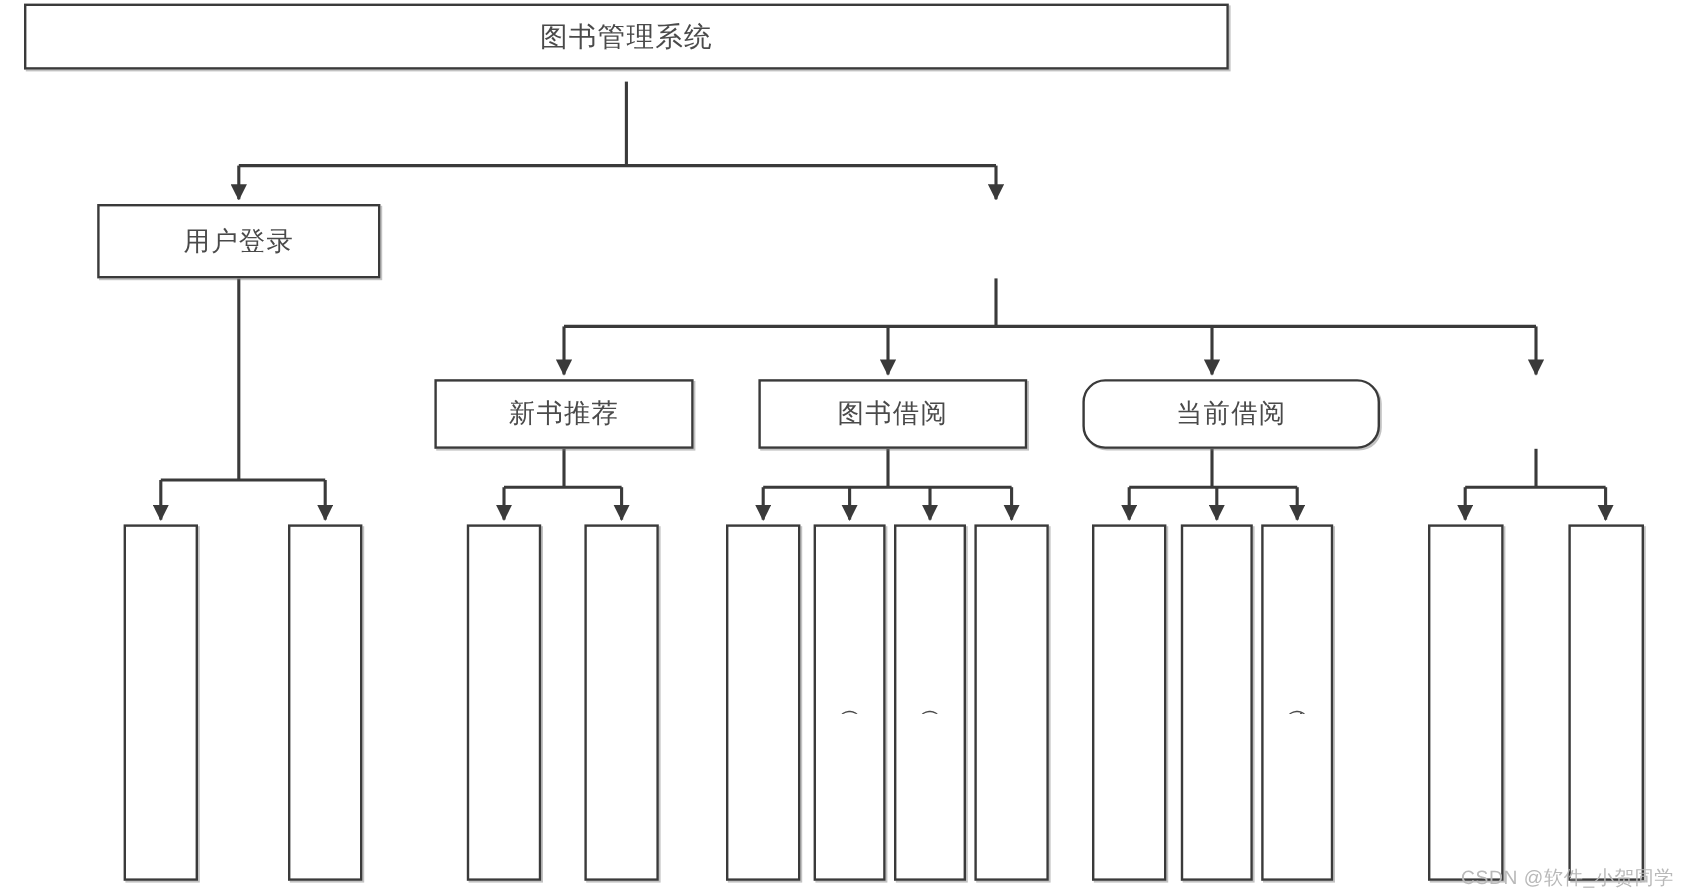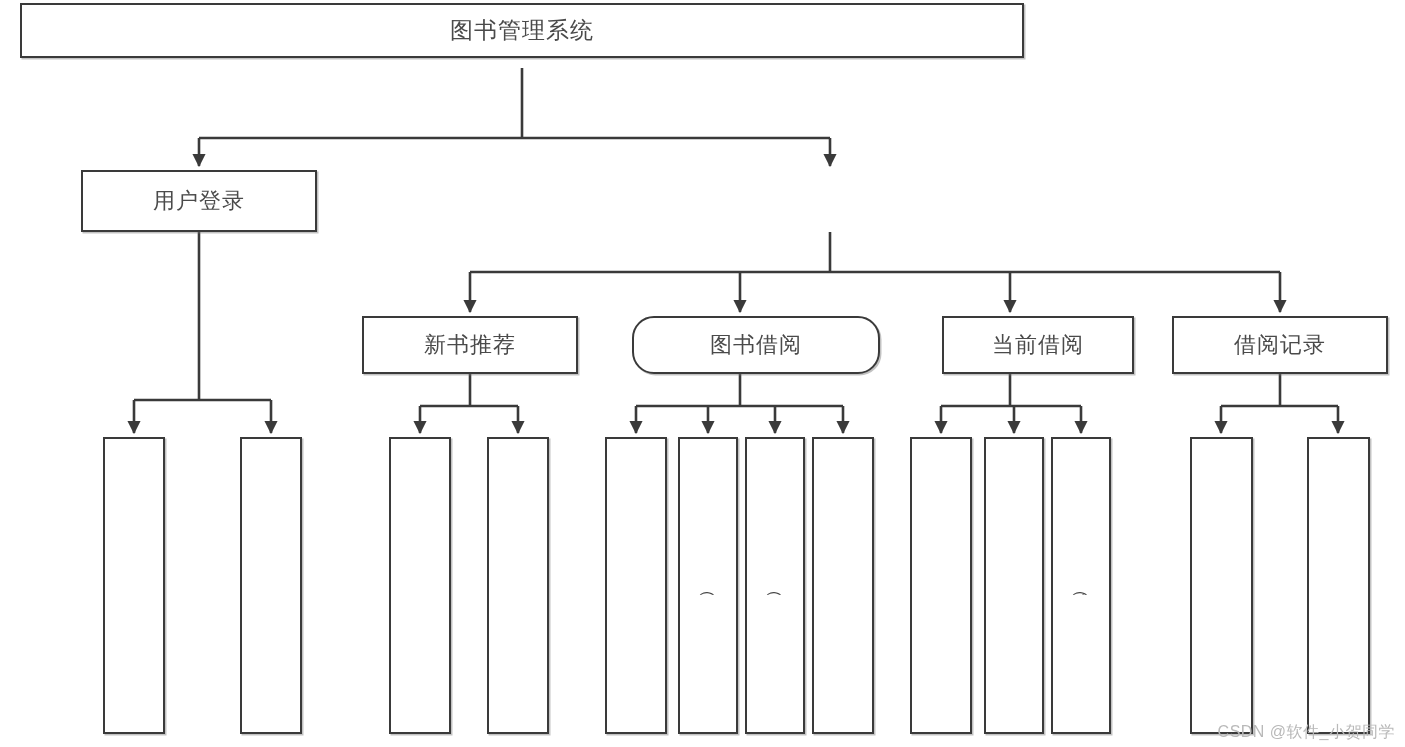--- a/index.html
+++ b/index.html
@@ -134,28 +134,25 @@
     <span>图书管理系统</span>
   </div>
 
   <div class="node horiz" style="left:81px; top:170px; width:236px; height:62px;">
     <span>用户登录</span>
   </div>
 
   <div class="node horiz" style="left:362px; top:316px; width:216px; height:58px;">
     <span>新书推荐</span>
   </div>
-  <div class="node horiz" style="left:632px; top:316px; width:248px; height:58px;border-radius:22px;">
+  <div class="node horiz" style="left:632px; top:316px; width:224px; height:58px;">
     <span>图书借阅</span>
   </div>
-  <div class="node horiz" style="left:942px; top:316px; width:192px; height:58px;">
+  <div class="node horiz" style="left:902px; top:316px; width:248px; height:58px;border-radius:19px;">
     <span>当前借阅</span>
-  </div>
-  <div class="node horiz" style="left:1172px; top:316px; width:216px; height:58px;">
-    <span>借阅记录</span>
   </div>
 
   <div class="node vert" style="left:103px; top:437px; width:62px; height:297px;">
     <span class="vlabel">用户登录</span>
   </div>
   <div class="node vert" style="left:240px; top:437px; width:62px; height:297px;">
     <span class="vlabel">注销登录</span>
   </div>
   <div class="node vert" style="left:389px; top:437px; width:62px; height:297px;">
     <span class="vlabel">查询图书</span>

